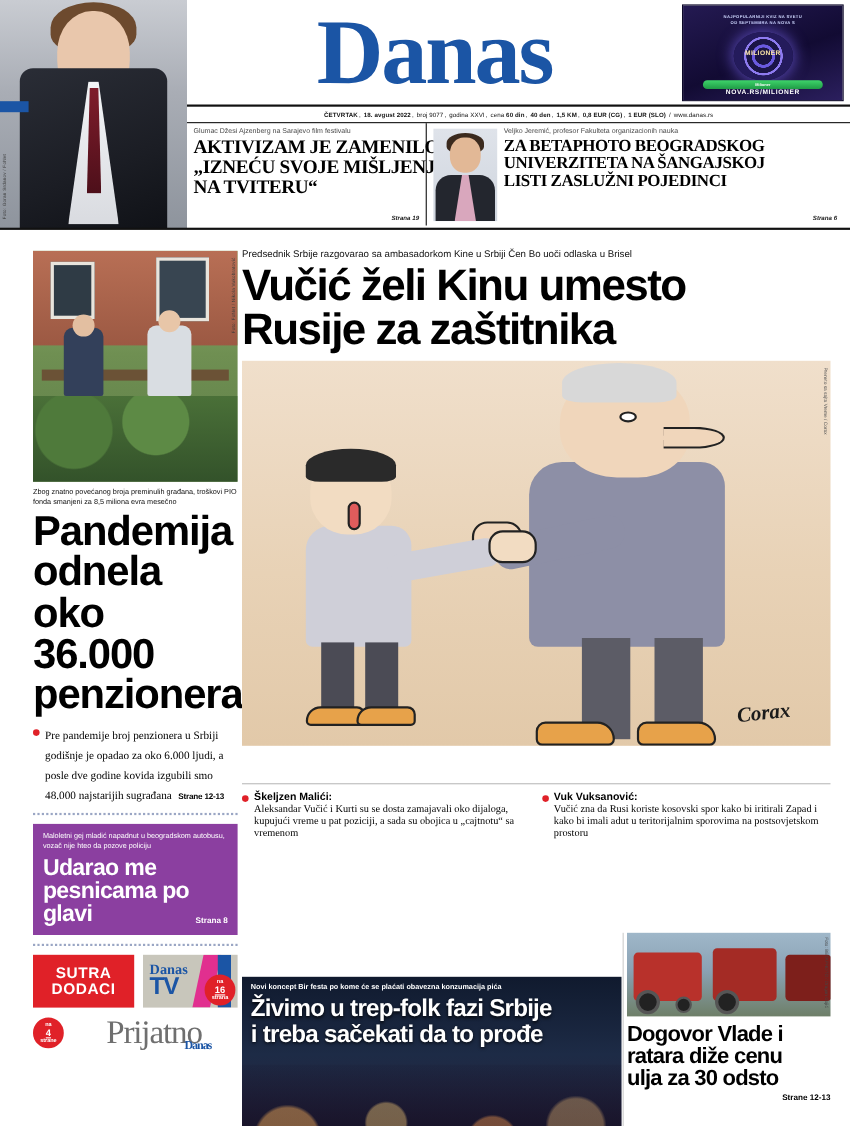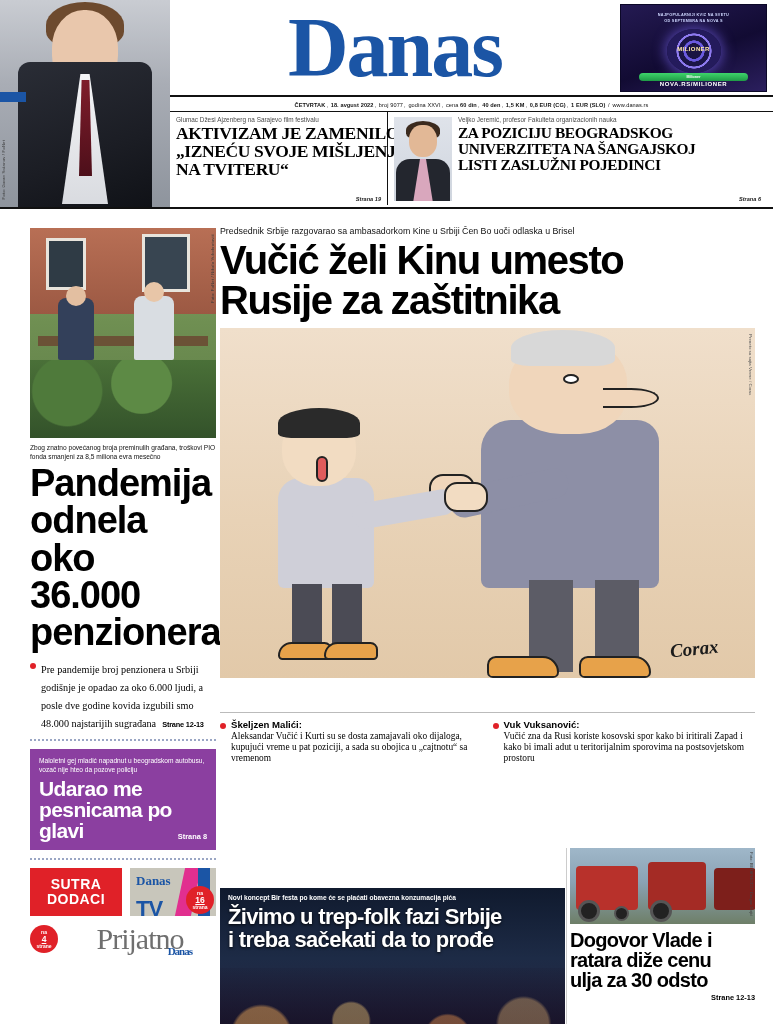--- a/index.html
+++ b/index.html
@@ -194,21 +194,21 @@
   .sutra {
     width:92px; height:48px; background:#e02128; color:#fff;
     display:flex; flex-direction:column; align-items:center; justify-content:center;
     font-weight:bold; font-size:14px; line-height:1.1; letter-spacing:.5px;
   }
   .danastv {
     flex:1; height:48px; background:#c8c6bb; position:relative; overflow:hidden;
     display:flex; align-items:center; justify-content:center;
   }
   .danastv .d1 { font-family:"Liberation Serif", serif; font-weight:bold; color:#1b55a5; font-size:13px; position:absolute; left:6px; top:5px; }
-  .danastv .d2 { font-family:"Liberation Sans", sans-serif; font-weight:bold; color:#1b55a5; font-size:22px; position:absolute; left:6px; top:28px; letter-spacing:-1px; }
+  .danastv .d2 { font-family:"Liberation Sans", sans-serif; font-weight:bold; color:#1b55a5; font-size:22px; position:absolute; left:6px; top:16px; letter-spacing:-1px; }
   .danastv .pinkbar { position:absolute; right:20px; top:0; width:16px; height:48px; background:#e12f8f; transform:skewX(-12deg); }
   .danastv .bluebar { position:absolute; right:6px; top:0; width:12px; height:48px; background:#1b55a5; }
   .circ {
     width:28px; height:28px; border-radius:50%; background:#e02128; color:#fff;
     font-size:5px; font-weight:bold; line-height:1.05; text-align:center;
     display:flex; flex-direction:column; align-items:center; justify-content:center;
   }
   .circ .num { font-size:8.5px;text-decoration:underline; }
   .danastv .circ { position:absolute; right:2px; bottom:2px; }
 
@@ -414,21 +414,21 @@
     <div class="teaser t2">
       <div class="t2-photo">
         <div class="b"></div>
         <div class="sh"></div>
         <div class="hr"></div>
         <div class="h"></div>
       </div>
       <div class="t2-txt">
         <div class="teaser-kicker">Veljko Jeremić, profesor Fakulteta organizacionih nauka</div>
         <div class="teaser-head">
-          <span class="l">ZA POZICIJU BEOGRADSKOG</span>
+          <span class="l">ZA BETAPHOTO BEOGRADSKOG</span>
           <span class="l">UNIVERZITETA NA ŠANGAJSKOJ</span>
           <span class="l">LISTI ZASLUŽNI POJEDINCI</span>
         </div>
         <div class="strana">Strana 6</div>
       </div>
     </div>
   </div>
 
   <div class="body-rule"></div>
 

